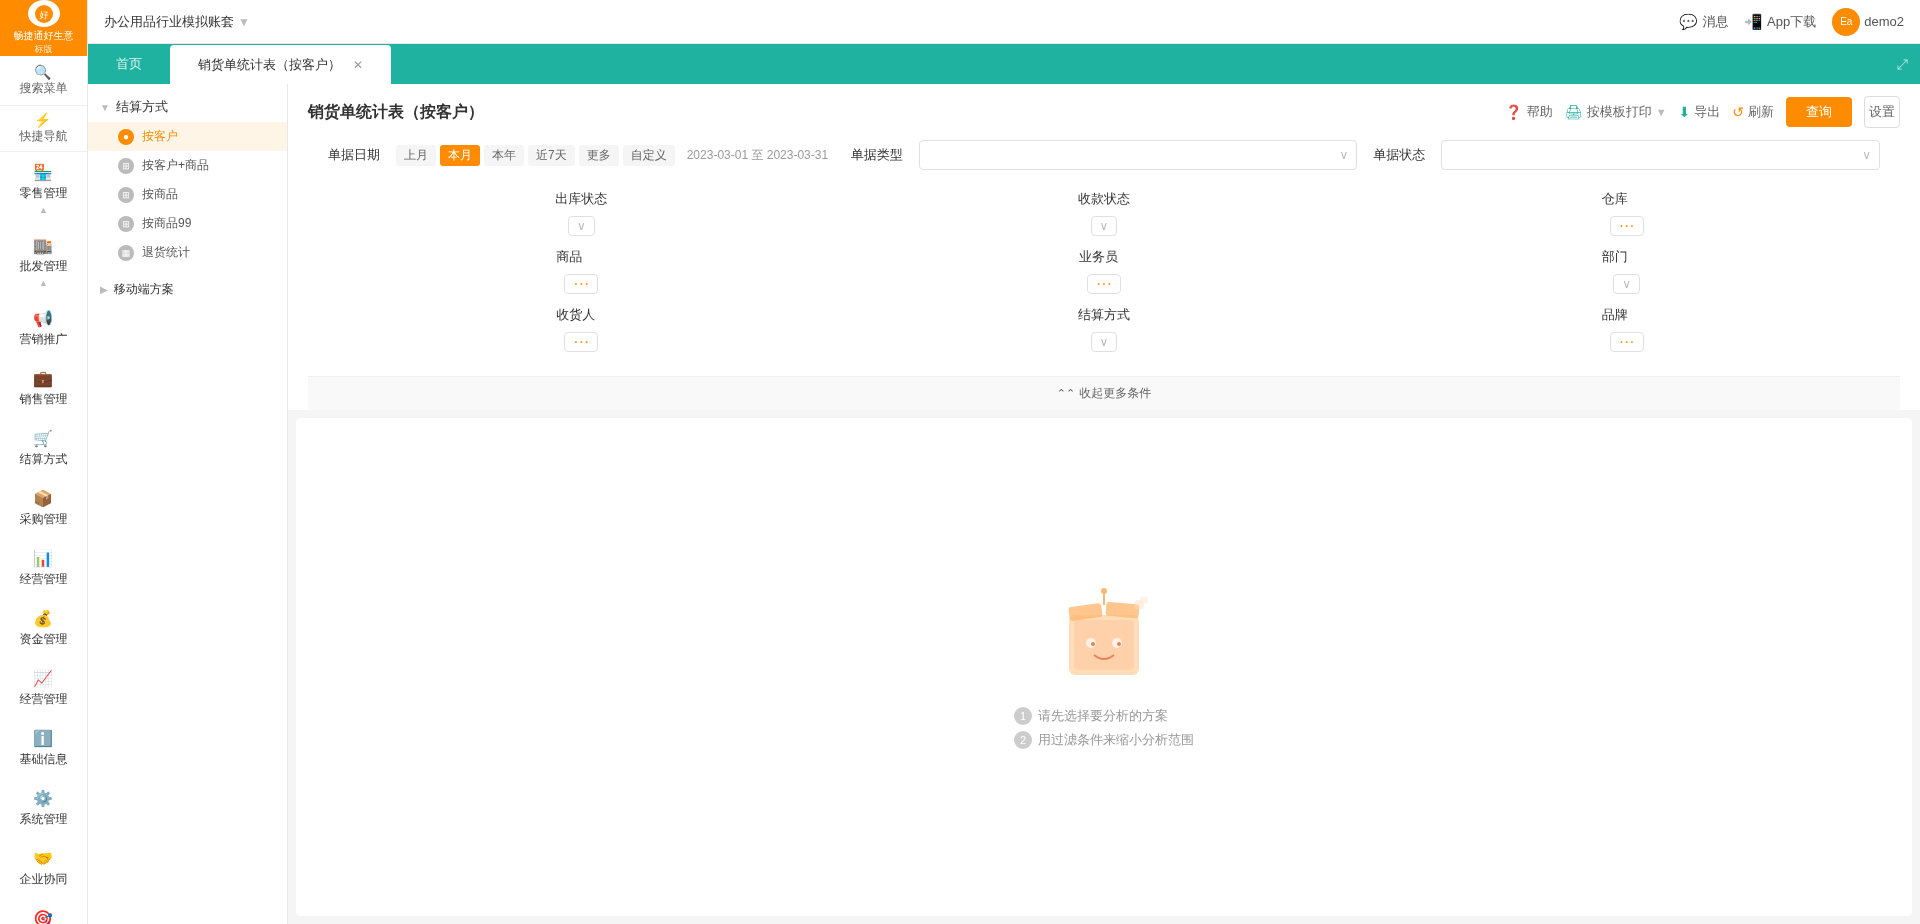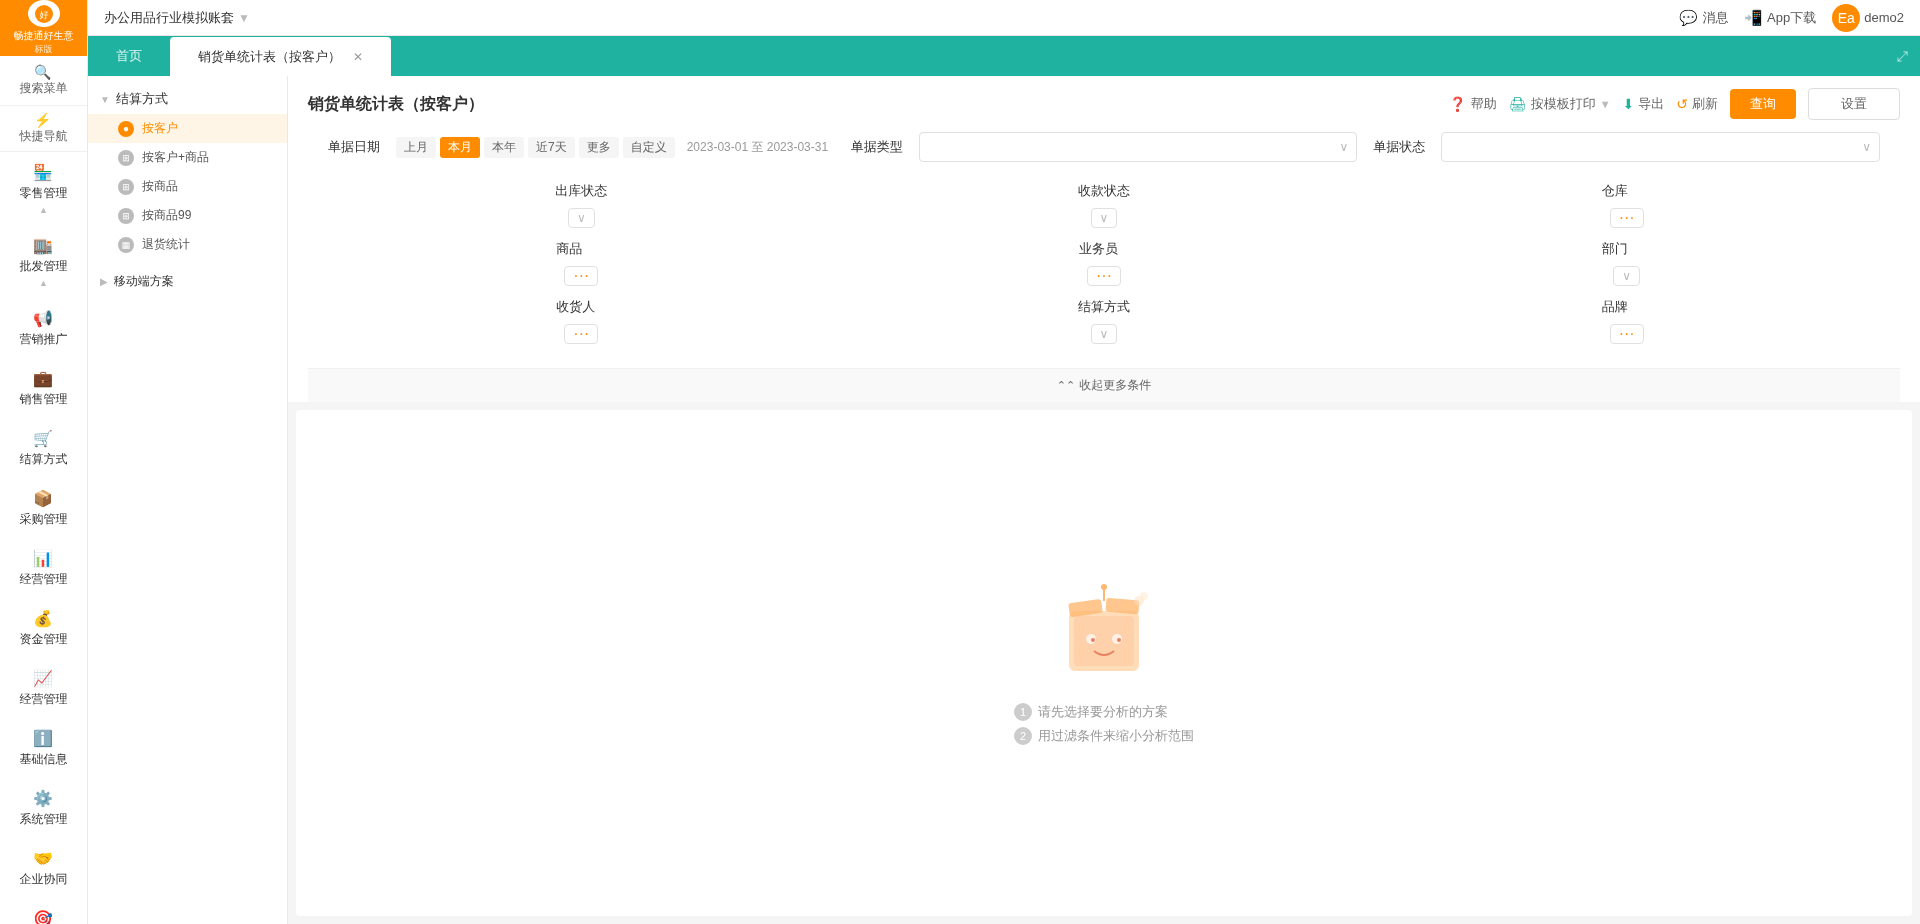--- a/index.html
+++ b/index.html
@@ -84,21 +84,21 @@
     .main {
       flex: 1;
       display: flex;
       flex-direction: column;
       height: 100%;
       overflow: hidden;
     }
 
     
     .top-header {
-      height: 36px;
+      height: 44px;
       background: #fff;
       border-bottom: 1px solid #e8e8e8;
       display: flex;
       align-items: center;
       padding: 0 16px;
       justify-content: space-between;
       flex-shrink: 0;
     }
     .top-header-left {
       display: flex;
@@ -315,21 +315,21 @@
       border: none;
       padding: 6px 20px;
       border-radius: 4px;
       cursor: pointer;
       font-size: 13px;
     }
     .btn-settings {
       background: #fff;
       color: #666;
       border: 1px solid #ddd;
-      padding: 6px 32px;
+      padding: 6px 4px;
       border-radius: 4px;
       cursor: pointer;
       font-size: 13px;
     }
 
     
     .filter-area {
       background: #fff;
       padding: 0 20px 12px 20px;
       flex-shrink: 0;
@@ -543,21 +543,21 @@
       <div class="header-btn">
         <span style="font-size:15px">💬</span>
         <span>消息</span>
       </div>
       <div class="header-btn">
         <span style="font-size:15px">📲</span>
         <span>App下载</span>
       </div>
       <div class="header-btn">
         <div class="header-avatar">
-          <span style="font-size:14px">Ea</span>
+          <span style="font-size:10px">Ea</span>
         </div>
         <span>demo2</span>
       </div>
     </div>
   </div>
 
   <div class="tab-bar">
     <div class="tab-item">
       <span>首页</span>
     </div>

